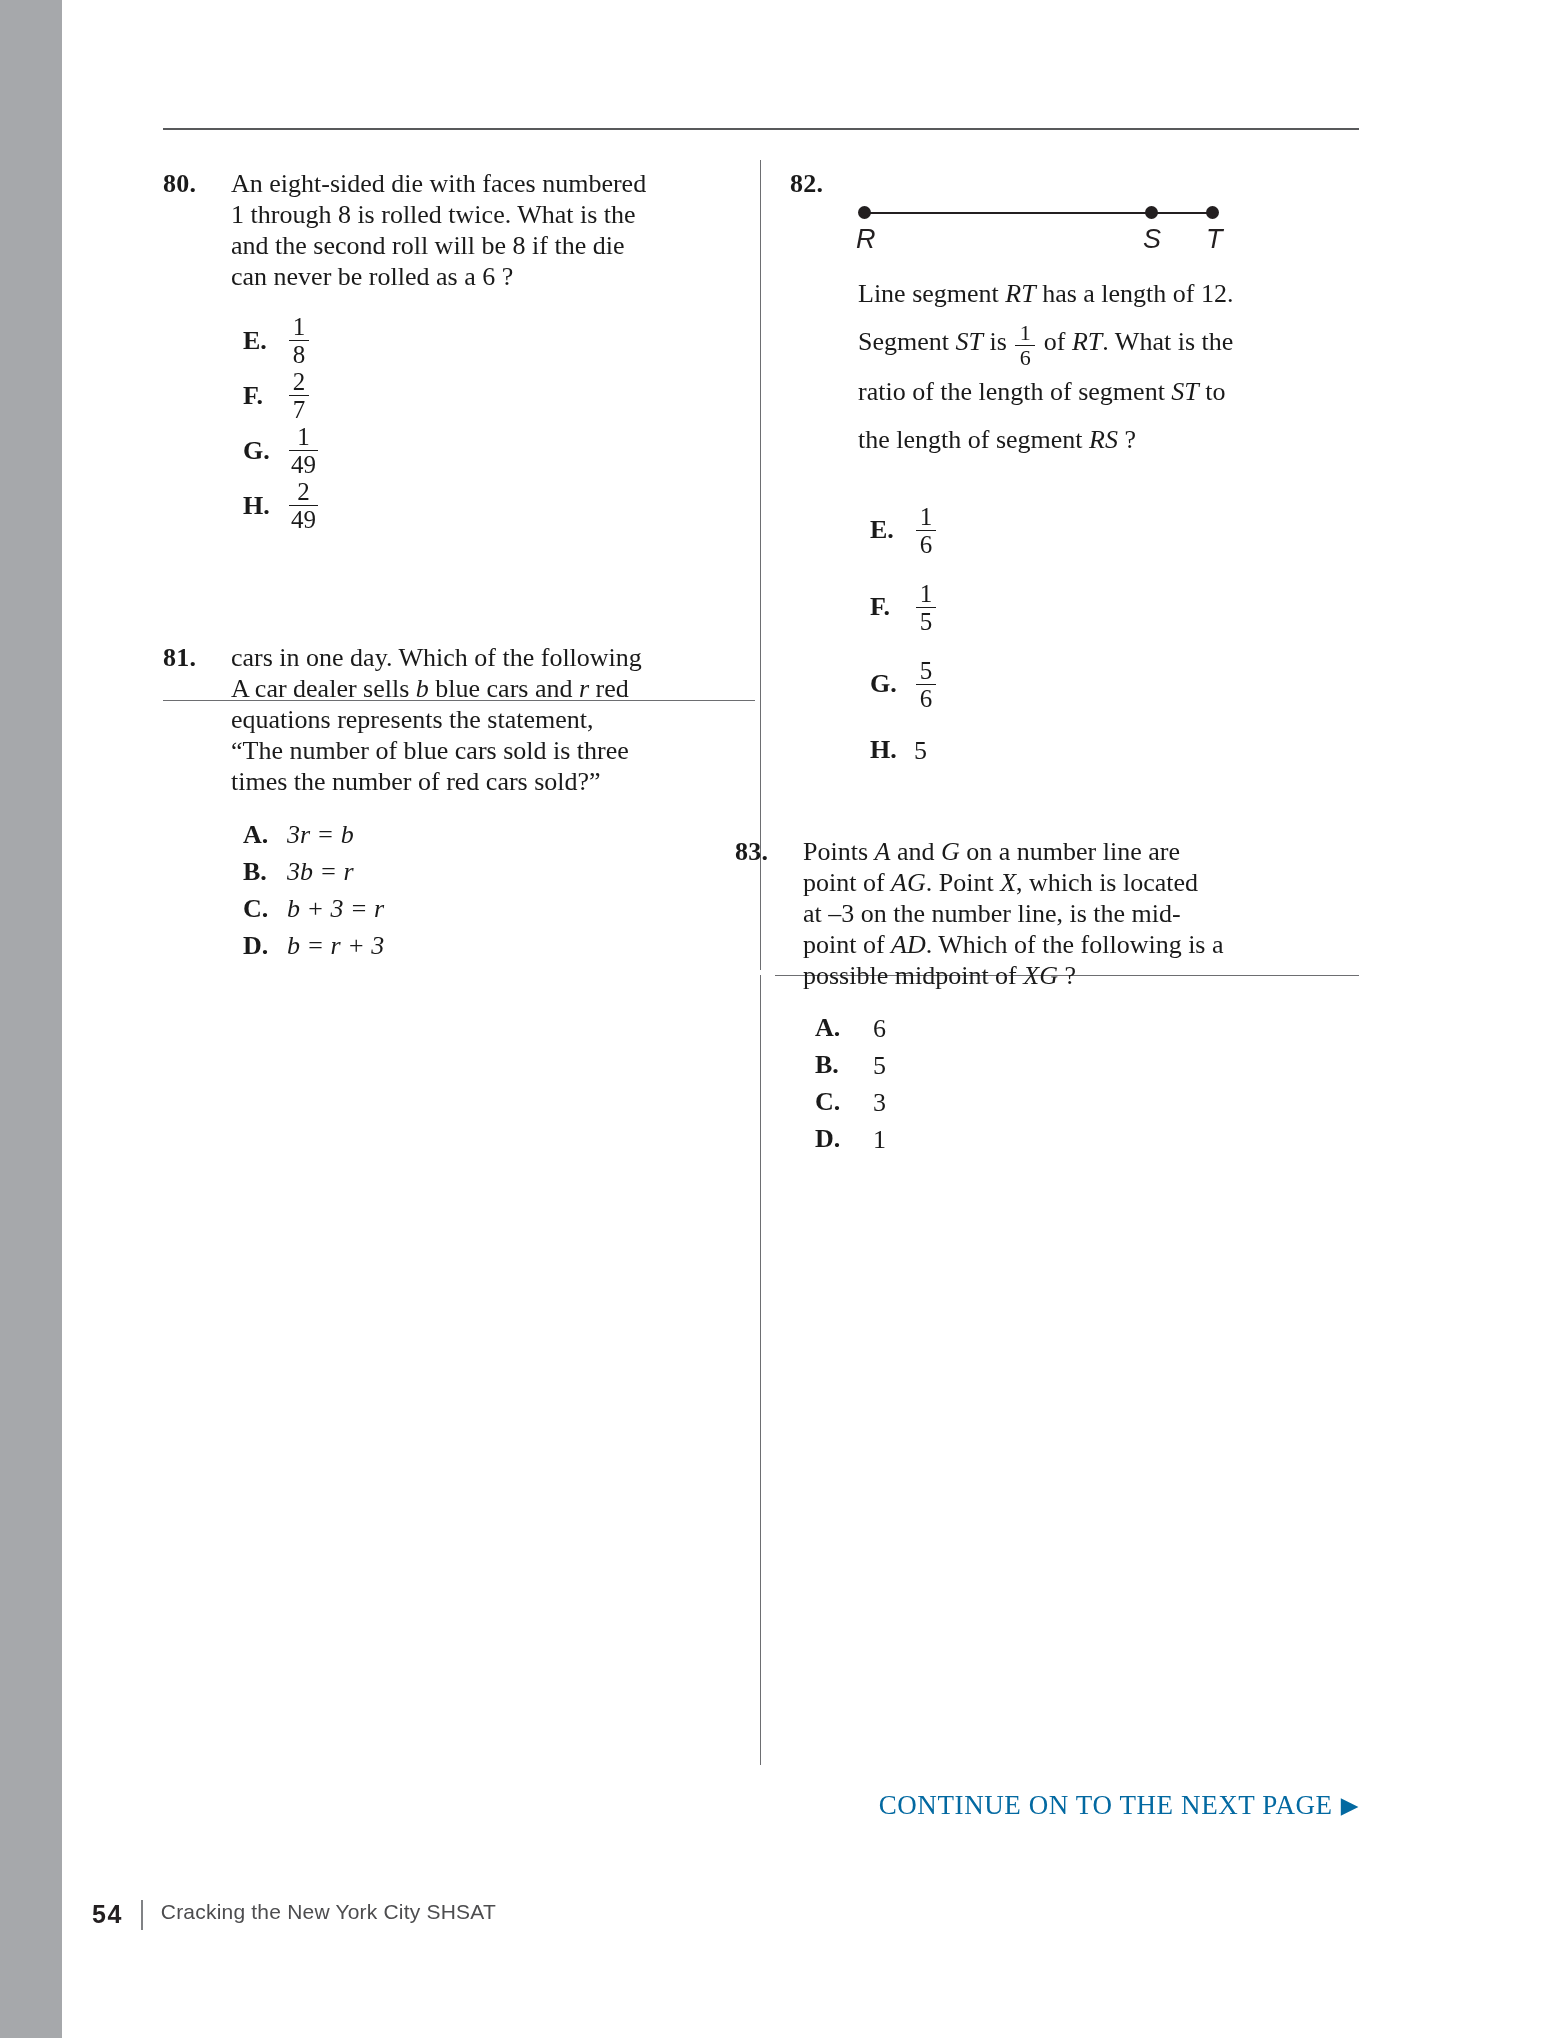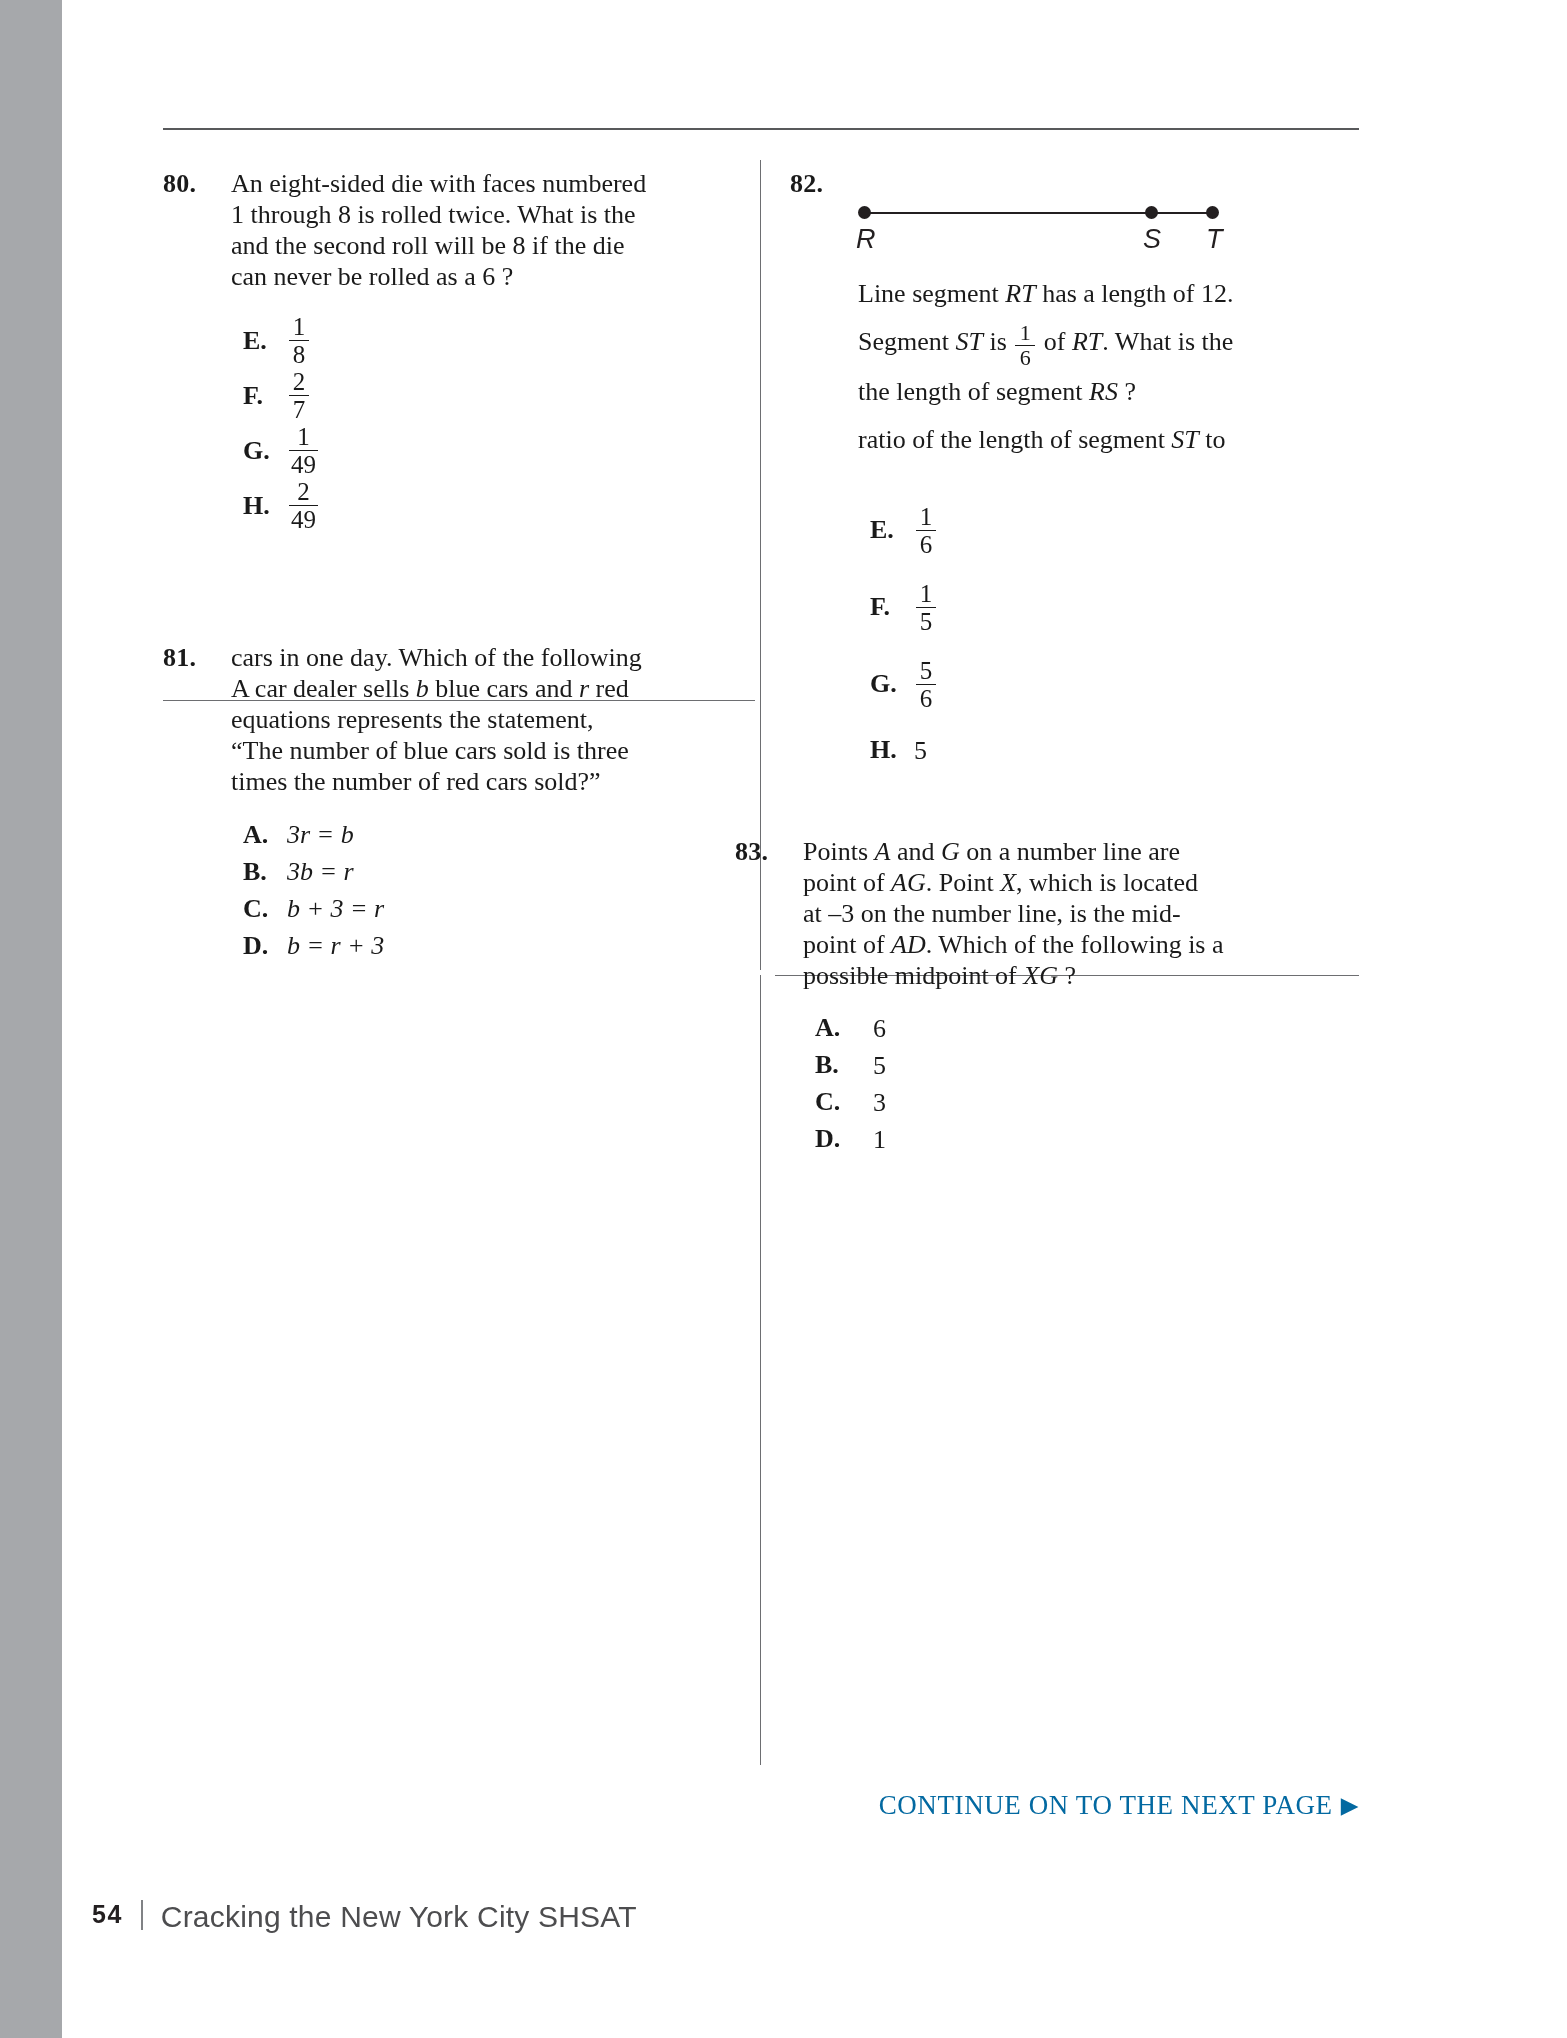--- a/index.html
+++ b/index.html
@@ -221,21 +221,21 @@
     color: #231f20;
     letter-spacing: 1.5px;
   }
   .footer-sep {
     display: inline-block;
     width: 0; height: 30px;
     border-left: 2px solid #808285;
     margin: 0 18px;
   }
   .footer-title {
-    font-size: 30px;
+    font-size: 21px;
     color: #4d4d4f;
     letter-spacing: 0.2px;
   }
 </style>
 </head>
 <body>
 
 <div class="page">
 
   <div class="binding"></div>
@@ -346,22 +346,22 @@
           <div class="seglabel" style="left:348px;">T</div>
         </div>
 
         <div class="q-text" style="line-height:48px;">
           <div>Line segment <span class="italic">RT</span> has a length of 12.</div>
           <div>Segment <span class="italic">ST</span> is <span class="frac frac-inline">
                 <span class="num">1</span>
                 <span class="bar"></span>
                 <span class="den">6</span>
               </span> of <span class="italic">RT</span>.  What is the</div>
+          <div>ratio of the length of segment <span class="italic">ST</span> to</div>
           <div>the length of segment <span class="italic">RS</span> ?</div>
-          <div>ratio of the length of segment <span class="italic">ST</span> to</div>
         </div>
 
         <div class="choices" style="margin-top:40px;">
           <div class="choice choice-frac" style="margin-bottom:24px;">
             <span class="choice-letter">E.</span>
             <span class="frac">
               <span class="num">1</span>
               <span class="bar"></span>
               <span class="den">6</span>
             </span>

